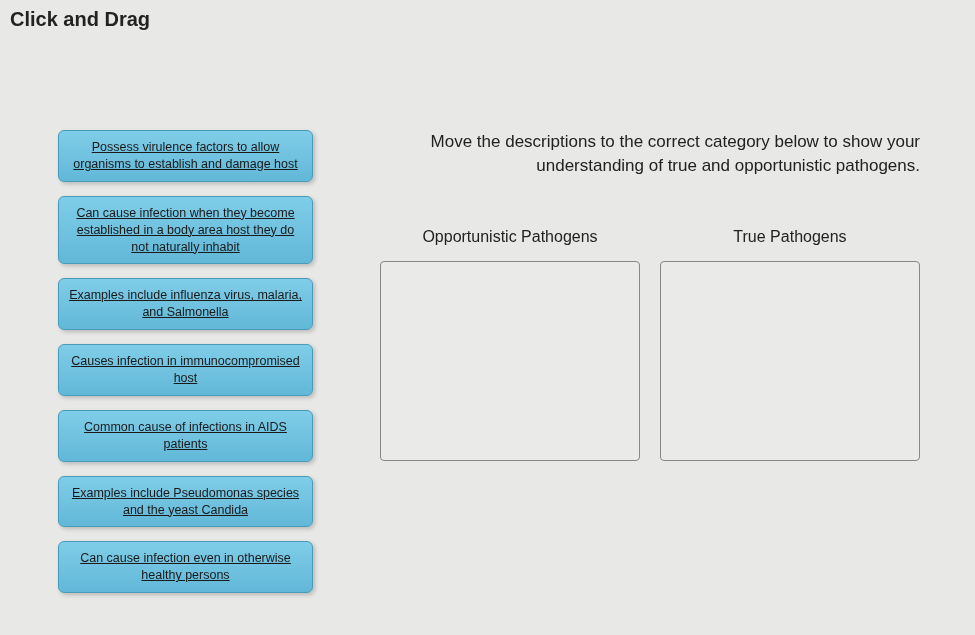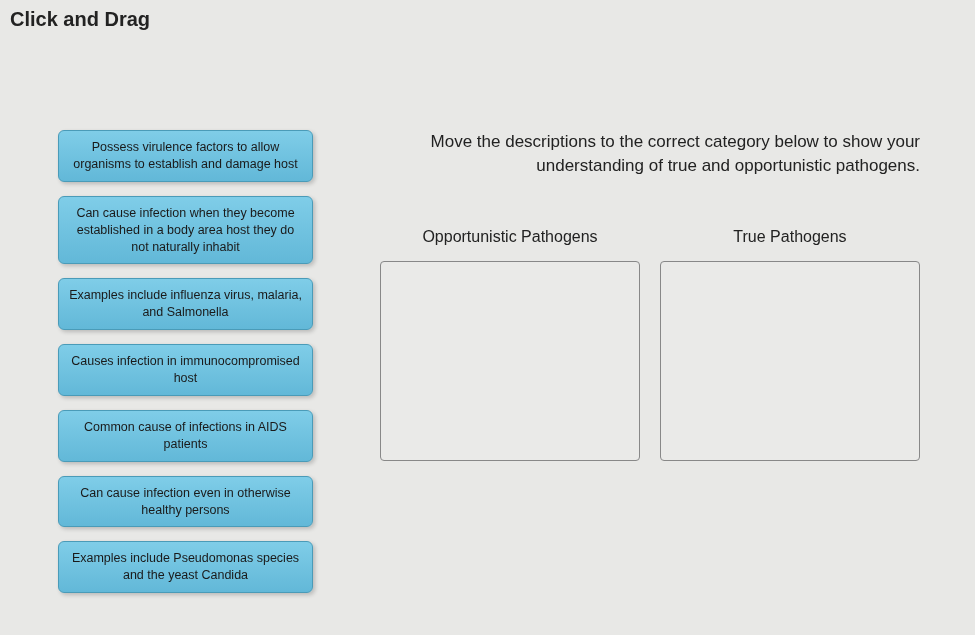--- a/index.html
+++ b/index.html
@@ -44,20 +44,21 @@
       text-align: center;
       font-size: 12.5px;
       color: #1a1a1a;
       line-height: 1.35;
       box-shadow: 2px 2px 4px rgba(0,0,0,0.2);
       cursor: move;
       min-height: 50px;
       display: flex;
       align-items: flex-start;
       justify-content: center;
+      text-decoration: underline;
     }
     .right-side {
       position: absolute;
       left: 360px;
       top: 0;
       width: 580px;
     }
     .instructions {
       font-size: 17px;
       color: #222;
@@ -104,24 +105,24 @@
     <div class="drag-card">
       <span>Examples include influenza virus, malaria, and Salmonella</span>
     </div>
     <div class="drag-card">
       <span>Causes infection in immunocompromised host</span>
     </div>
     <div class="drag-card">
       <span>Common cause of infections in AIDS patients</span>
     </div>
     <div class="drag-card">
-      <span>Can cause infection even in otherwise healthy persons</span>
+      <span>Examples include Pseudomonas species and the yeast Candida</span>
     </div>
     <div class="drag-card">
-      <span>Examples include Pseudomonas species and the yeast Candida</span>
+      <span>Can cause infection even in otherwise healthy persons</span>
     </div>
   </div>
 
   <div class="right-side">
     <div class="instructions">Move the descriptions to the correct category below to show your understanding of true and opportunistic pathogens.</div>
 
     <div class="categories">
       <div class="category">
         <div class="category-label">Opportunistic Pathogens</div>
         <div class="dropzone"></div>

